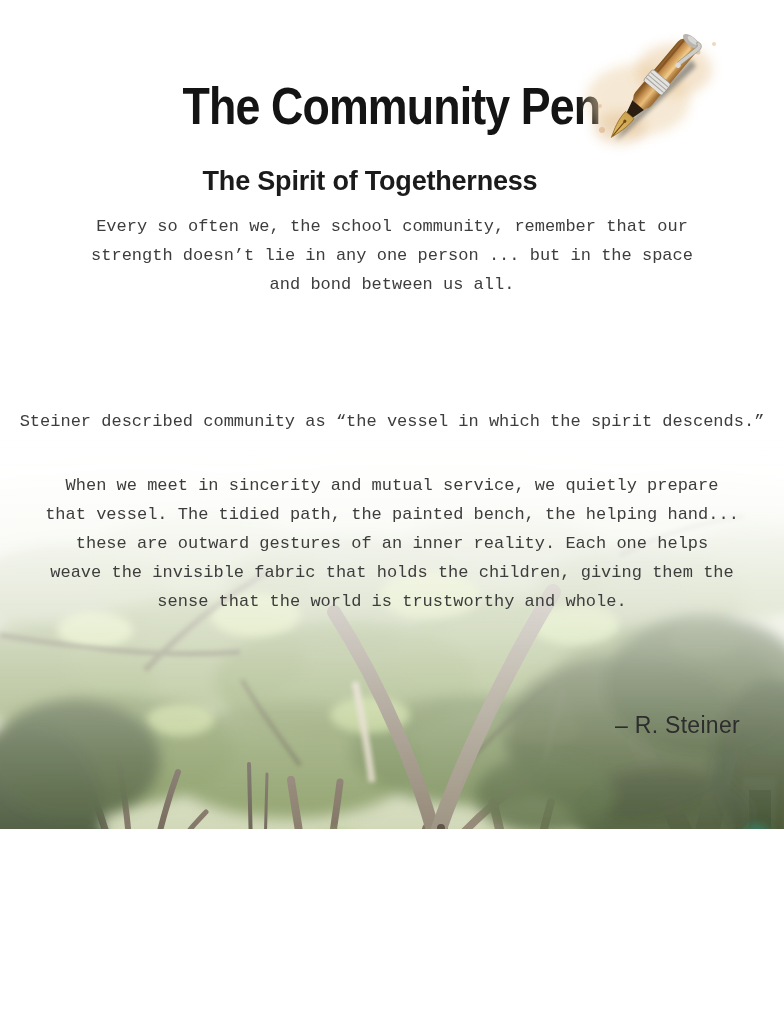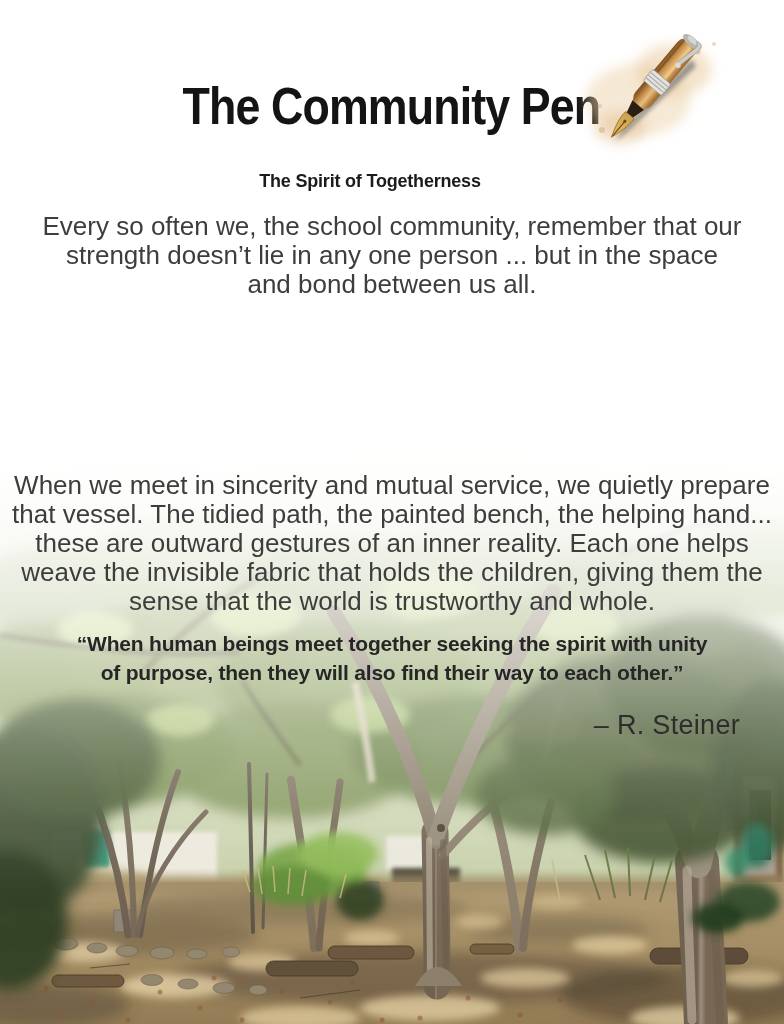--- a/index.html
+++ b/index.html
@@ -1,16 +1,16 @@
 <!DOCTYPE html>
 <html><head>
 <meta charset="utf-8">
 <style>
   html,body{margin:0;padding:0;background:#ffffff;}
-  .page{position:relative;width:784px;height:1024px;background:#fff;overflow:hidden;
+  .page{position:relative;width:784px;height:829px;background:#fff;overflow:hidden;
         font-family:"Liberation Sans",sans-serif;}
   
   .photo{position:absolute;left:0;top:430px;width:784px;height:594px;}
   .photo svg{display:block;width:100%;height:100%;}
   .photo-fade{position:absolute;inset:0;pointer-events:none;
     background:linear-gradient(180deg,
       #ffffff 0%,
       rgba(255,255,255,0.96) 8%,
       rgba(255,255,255,0.85) 18%,
       rgba(255,255,255,0.65) 30%,
@@ -20,30 +20,30 @@
       rgba(255,255,255,0.04) 76%,
       rgba(255,255,255,0) 85%);}
   
   .content{position:absolute;inset:0;}
   .title{position:absolute;top:80px;left:0;width:784px;margin:0;text-align:center;
          font-size:52px;line-height:52px;font-weight:700;letter-spacing:-1px;color:#141414;
          transform:scaleX(0.86);transform-origin:388px 50%;}
   .pen{position:absolute;left:556px;top:12px;width:196px;height:150px;}
   .pen svg{display:block;width:100%;height:100%;}
   .subheading{position:absolute;top:168px;left:0;width:740px;margin:0;text-align:center;
-         font-size:18px;line-height:26px;font-weight:700;letter-spacing:-0.2px;color:#1b1b1b;}
+         font-size:27px;line-height:26px;font-weight:700;letter-spacing:-0.2px;color:#1b1b1b;}
   .para{position:absolute;left:0;width:784px;margin:0;text-align:center;
-        font-size:26px;line-height:29px;color:#3d3d3d;letter-spacing:0;
-        white-space:pre-line;}
+        font-size:17px;line-height:29px;color:#3d3d3d;letter-spacing:0;
+        white-space:pre-line;font-family:Liberation Mono, monospace;}
   .p1{top:212px}.p2{top:325px}.p3{top:407px}.p4{top:471px}
   .quote{position:absolute;top:629px;left:0;width:784px;margin:0;text-align:center;
         font-size:21px;line-height:29px;font-weight:700;color:#262626;letter-spacing:-0.2px;
         white-space:pre-line;}
   .attribution{position:absolute;top:712px;right:44px;margin:0;
-        font-size:27px;line-height:26px;color:#2d2d2d;letter-spacing:0.3px;}
+        font-size:23px;line-height:26px;color:#2d2d2d;letter-spacing:0.3px;}
 </style>
 </head>
 <body>
 
 <div class="page">
 
   <div class="photo" aria-label="School garden with trees, dirt ground, logs, stones and dappled sunlight">
     <svg viewBox="0 0 784 594" preserveAspectRatio="none" xmlns="http://www.w3.org/2000/svg">
       <defs>
         <linearGradient id="sky" x1="0" y1="0" x2="0" y2="1">
@@ -346,23 +346,22 @@
           <circle cx="97.7" cy="120" r="1.6" fill="#6e4a12"></circle>
         </g>
       </svg>
     </div>
 
     <h2 class="subheading">The Spirit of Togetherness</h2>
 
     <p class="para p1">Every so often we, the school community, remember that our
 strength doesn’t lie in any one person ...  but in the space
 and bond between us all.</p>
+    <p class="para p3">Steiner described community as “the vessel in which the spirit descends.”</p>
     <p class="para p4">When we meet in sincerity and mutual service, we quietly prepare
 that vessel. The tidied path, the painted bench, the helping hand...
 these are outward gestures of an inner reality. Each one helps
 weave the invisible fabric that holds the children, giving them the
 sense that the world is trustworthy and whole.</p>
 
-    <p class="quote">“When human beings meet together seeking the spirit with unity
-of purpose, then they will also find their way to each other.”</p>
     <p class="attribution">– R. Steiner</p>
   </div>
 </div>
 
 </body></html>

